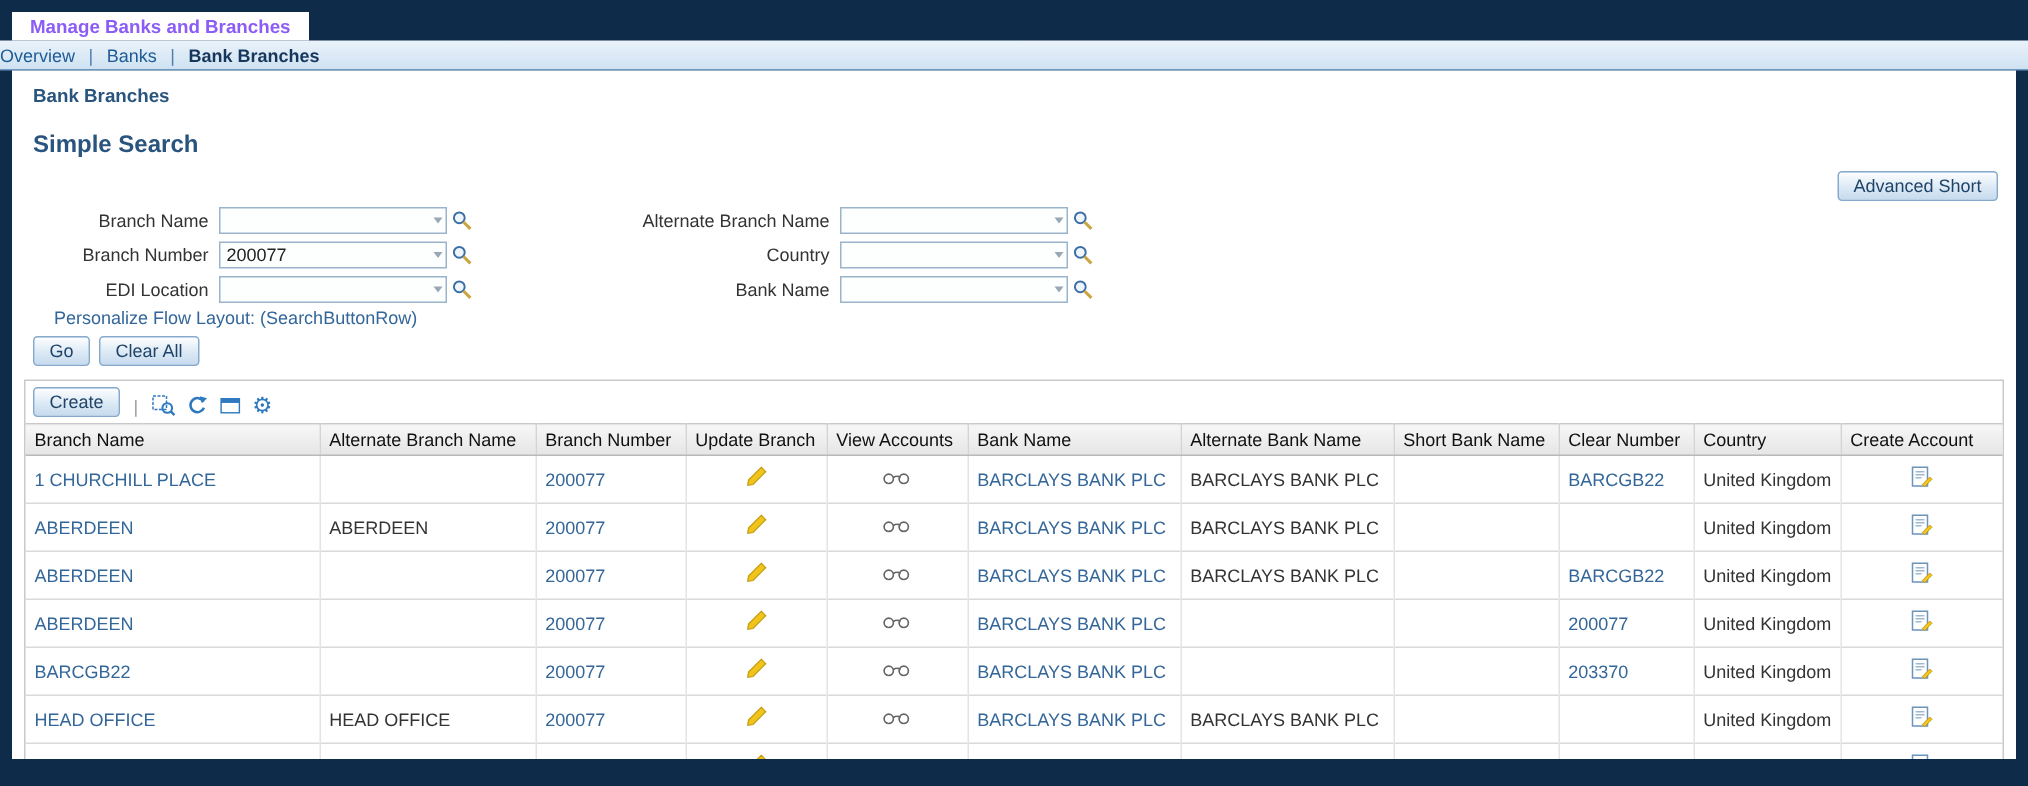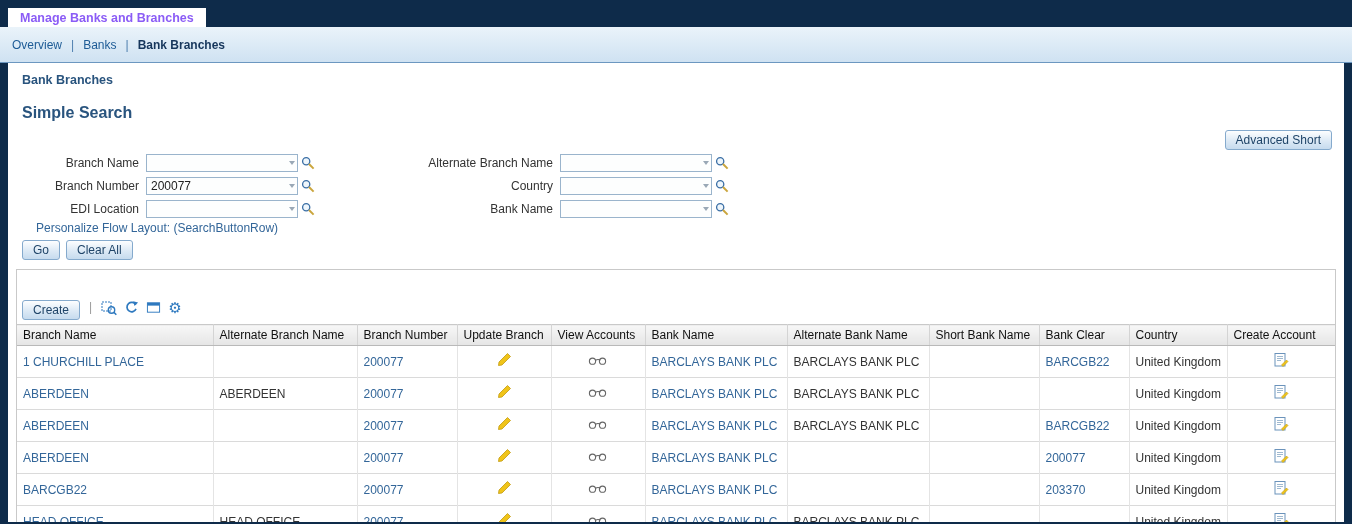--- a/index.html
+++ b/index.html
@@ -5,21 +5,21 @@
   * { box-sizing: border-box; margin: 0; padding: 0; }
   html,body { background:#0e2b4a; }
   body { font-family: "Liberation Sans", sans-serif; font-size: 12px; color:#222; }
   .frame { width:1352px; height:524px; background:#0e2b4a; overflow:hidden; }
 
   
   .titlebar { height:27px; display:flex; align-items:flex-end; padding-left:8px; }
   .title-tab { background:#ffffff; font-weight:bold; font-size:12.5px; color:#8b5cf6; padding:3px 12px 2px; white-space:nowrap;text-align:center; }
 
   
-  .tabbar { height:36px; background:linear-gradient(#eaf3fa,#cfe2f2); border-bottom:1px solid #6c97c0; display:flex; align-items:center; padding-left:12px; }
+  .tabbar { height:20px; background:linear-gradient(#eaf3fa,#cfe2f2); border-bottom:1px solid #6c97c0; display:flex; align-items:center; }
   .tab { color:#1d5b96; cursor:pointer; white-space:nowrap; }
   .tab + .tab::before { content:"|"; color:#4d7eae; margin:0 9px; font-weight:normal; }
   .tab.active { color:#16365c; font-weight:bold; }
 
   
   .content { margin:0 8px; background:#ffffff; height:459px; overflow:hidden; position:relative; }
   .h1 { margin:10px 0 0 14px; font-size:12.5px; font-weight:bold; color:#29547e; }
   .h2 { margin:17px 0 0 14px; font-size:16px; font-weight:bold; color:#29547e; }
 
   .adv-row { height:24px; margin-top:8px; }
@@ -36,21 +36,21 @@
   .combo { position:relative; display:inline-block; }
   .combo input { width:152px; height:18px; border:1px solid #9ab4cc; background:#fdfefe; font-family:"Liberation Sans",sans-serif; font-size:12px; padding:0 14px 0 4px; color:#222; }
   .combo .arrow { position:absolute; right:3px; top:7px; width:0; height:0; border-left:3.5px solid transparent; border-right:3.5px solid transparent; border-top:4px solid #9aa8b6; cursor:pointer; }
   .lookup { display:inline-block; cursor:pointer; line-height:0; }
 
   .personalize { display:block; margin:3px 0 0 28px; color:#336699; text-decoration:none; cursor:pointer; }
   .btn-row { margin:5px 0 0 14px; display:flex; gap:6px; }
 
   
   .table-box { margin:9px 8px 0 8px; border:1px solid #c9c9c9; background:#fff; }
-  .toolbar { display:flex; align-items:flex-start; gap:7px; padding:4px 5px;margin-top:26px; }
+  .toolbar { display:flex; align-items:flex-end; gap:7px; padding:4px 5px; }
   .toolbar .sep { color:#9a9a9a; margin:0 2px; }
   .iconbtn { display:inline-flex; align-items:center; justify-content:center; cursor:pointer; line-height:0; }
   .gear-glyph { font-size:15px; color:#2e79bf; line-height:15px; cursor:pointer; }
 
   table.results { width:100%; border-collapse:collapse; table-layout:fixed; }
   .results th { background:linear-gradient(#f7f7f7,#e5e5e5); border-top:1px solid #c9c9c9; border-bottom:1px solid #b9b9b9; border-right:1px solid #d4d4d4; font-weight:normal; text-align:left; padding:3px 6px; color:#111; white-space:nowrap; overflow:hidden; }
   .results td { border-top:1px solid #dadada; border-right:1px solid #e4e4e4; padding:6px 6px; color:#333; white-space:nowrap; overflow:hidden; }
   .results th:last-child, .results td:last-child { border-right:none; }
   .results a { color:#336699; text-decoration:none; cursor:pointer;margin-top:19px; }
   .c-center { text-align:center; }
@@ -181,21 +181,21 @@
         <thead>
           <tr>
             <th>Branch Name</th>
             <th>Alternate Branch Name</th>
             <th>Branch Number</th>
             <th>Update Branch</th>
             <th>View Accounts</th>
             <th>Bank Name</th>
             <th>Alternate Bank Name</th>
             <th>Short Bank Name</th>
-            <th>Bank Clear</th>
+            <th>Clear Number</th>
             <th>Country</th>
             <th>Create Account</th>
           </tr>
         </thead>
         <tbody>
   <tr>
     <td><a href="#">1 CHURCHILL PLACE</a></td>
     <td></td>
     <td><a href="#">200077</a></td>
     <td class="c-center"><span class="iconbtn">

